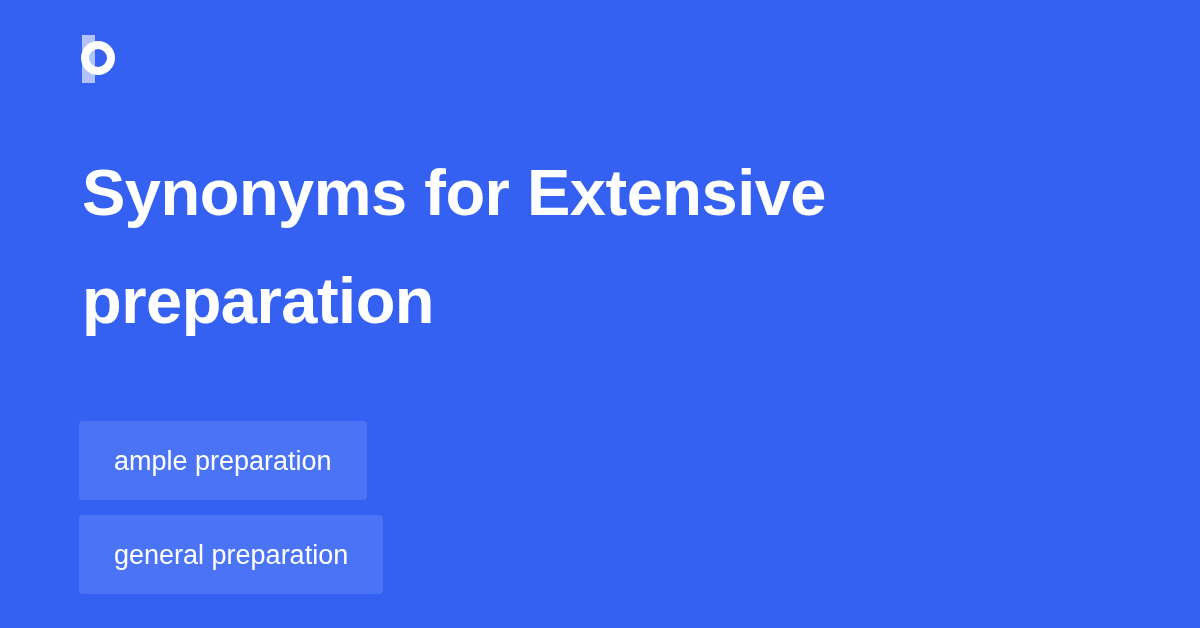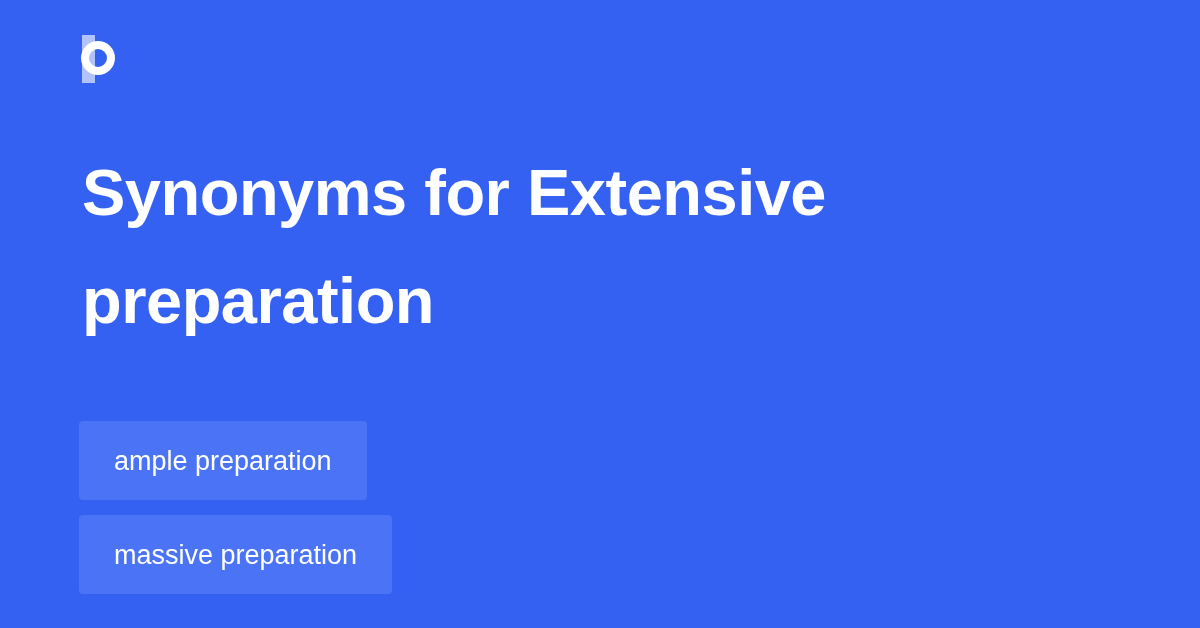--- a/index.html
+++ b/index.html
@@ -116,18 +116,18 @@
 
   <h1 class="headline">Synonyms for Extensive preparation</h1>
 
   <div class="chips">
 
     <div class="chip-row">
       <div class="chip">ample preparation</div>
     </div>
 
     <div class="chip-row">
-      <div class="chip">massive preparation</div>
+      <div class="chip">general preparation</div>
     </div>
 
   </div>
 
 </div>
 
 </body></html>

